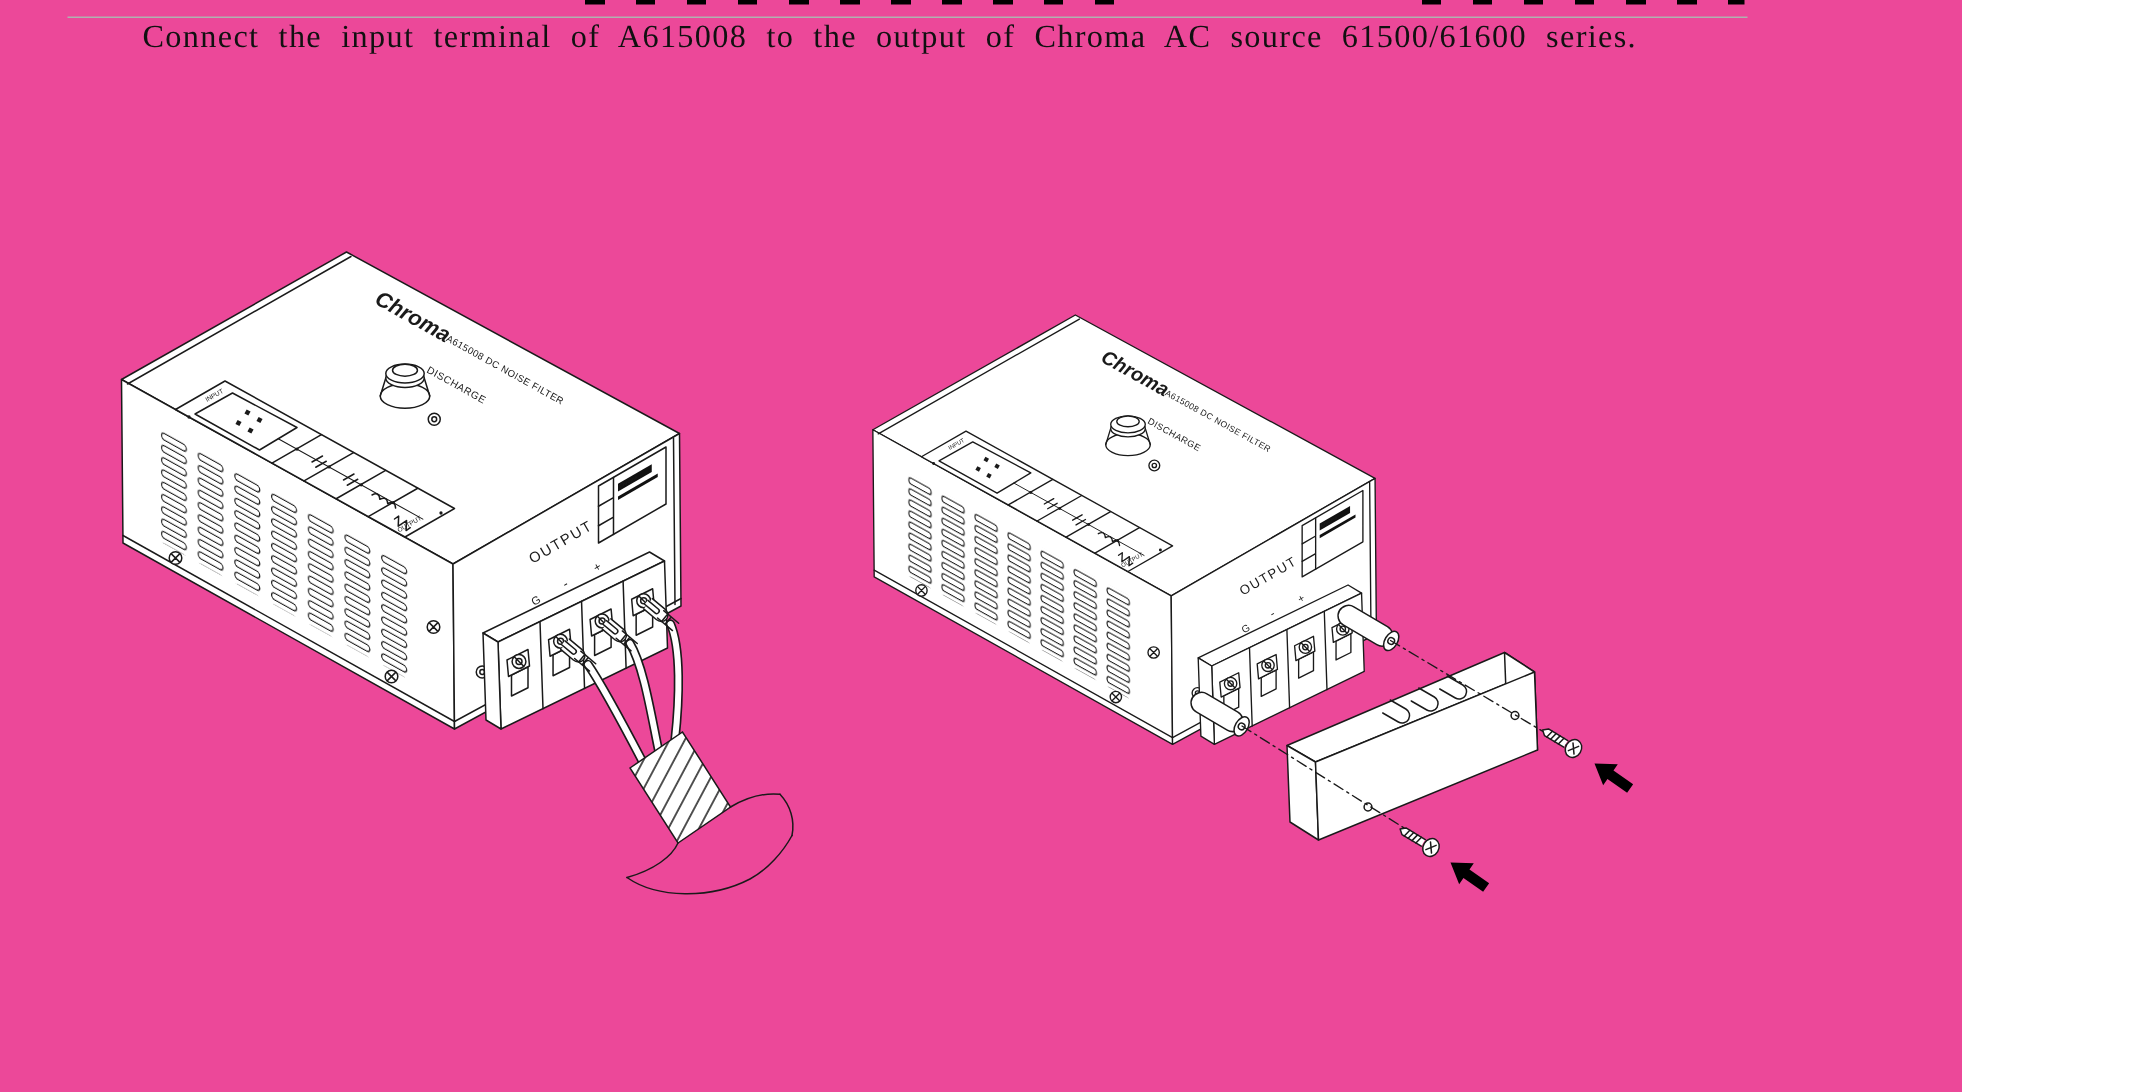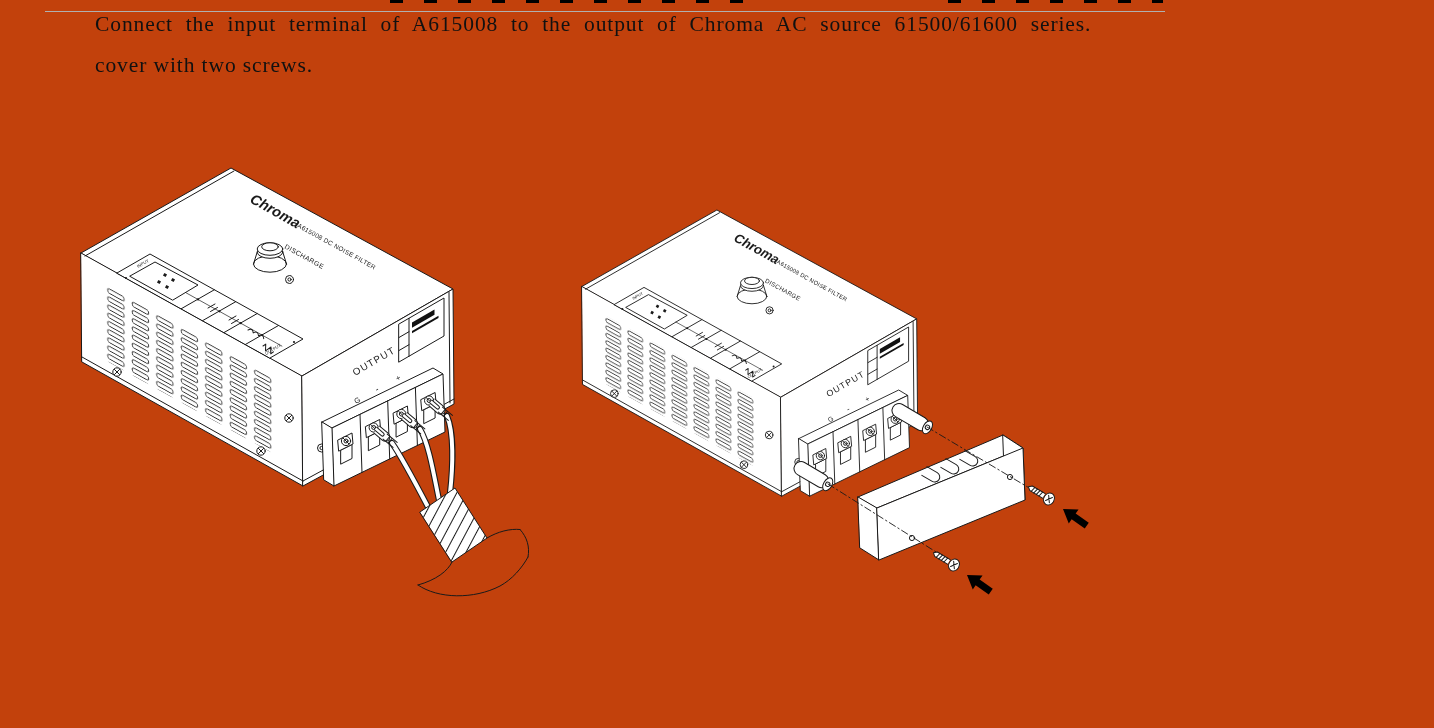--- a/index.html
+++ b/index.html
@@ -1,16 +1,16 @@
 <!DOCTYPE html>
 <html><head>
 <meta charset="utf-8">
 <style>
   html,body{margin:0;padding:0;background:#fff;}
-  #page{position:relative;width:1434px;height:728px;background:#c2410c;overflow:hidden;
+  #page{position:relative;width:1308px;height:728px;background:#ec4899;overflow:hidden;
         font-family:"Liberation Serif", serif;color:#111;text-decoration:underline;}
   .remnant{position:absolute;height:3px;top:0;background:repeating-linear-gradient(90deg,#000 0 13px,transparent 13px 34px);}
   #remnant-a{left:390px;width:370px;}
   #remnant-b{left:948px;width:215px;}
   #top-rule{position:absolute;left:45px;top:11px;width:1120px;height:1px;background:#b0b0b0;}
   #intro{position:absolute;left:95px;top:4px;width:1032px;font-size:21.5px;line-height:41px;letter-spacing:0.9px;}
   #intro .line{white-space:nowrap;}
   #intro .line.justified{word-spacing:6.5px;}
   svg{position:absolute;overflow:visible;}
   #fig-left{left:60px;top:156px;}
@@ -22,21 +22,20 @@
 <body>
 
 <div id="page">
 
   <div id="remnant-a" class="remnant"></div>
   <div id="remnant-b" class="remnant"></div>
   <div id="top-rule"></div>
 
   <div id="intro">
     <div class="line justified">Connect the input terminal of A615008 to the output of Chroma AC source 61500/61600 series.</div>
-    <div class="line">cover with two screws.</div>
   </div>
 
   <svg id="fig-left" width="500" height="455" viewBox="0 0 500 455">
     <defs>
       <pattern id="louvPat" patternUnits="userSpaceOnUse" width="28" height="8.2" patternTransform="matrix(0.874,0.486,0,1,45,129)">
         <rect x="3" y="1.5" width="19" height="4.4" rx="2.2" fill="#fff" stroke="#1a1a1a" stroke-width="0.9"></rect>
       </pattern>
       <pattern id="hatchPat" patternUnits="userSpaceOnUse" width="9" height="9" patternTransform="rotate(28)">
         <path d="M4.5,0 V9" stroke="#1a1a1a" stroke-width="1"></path>
       </pattern>

